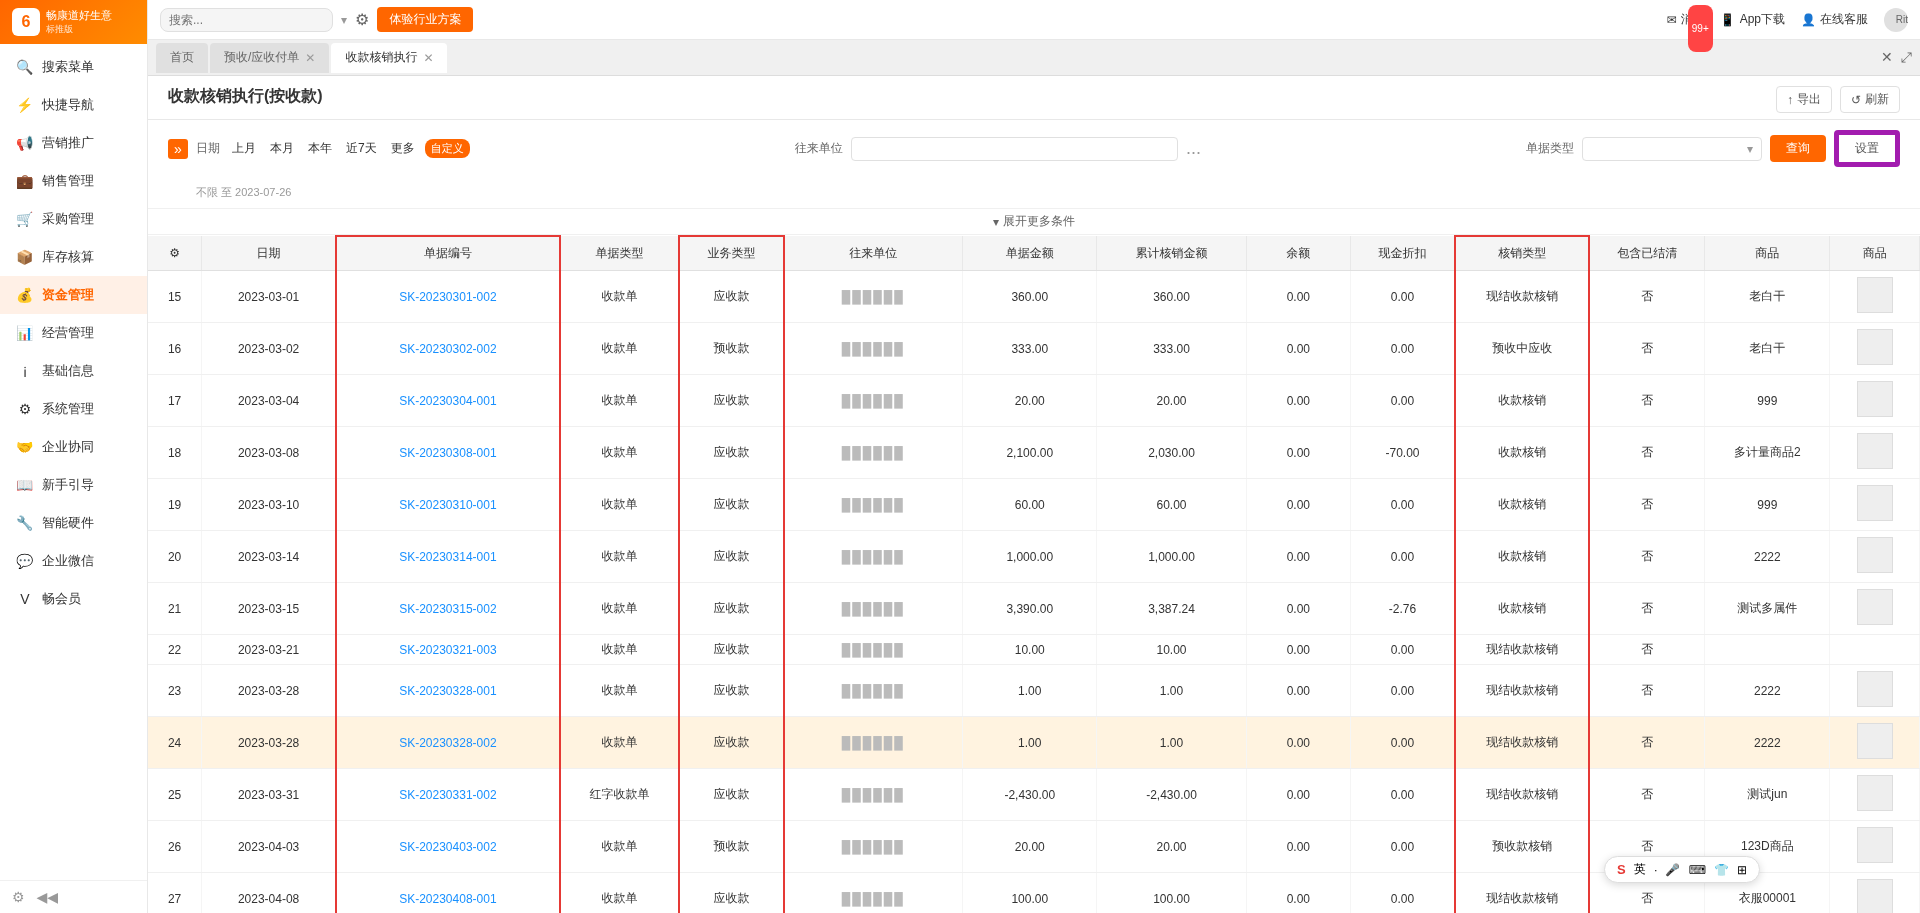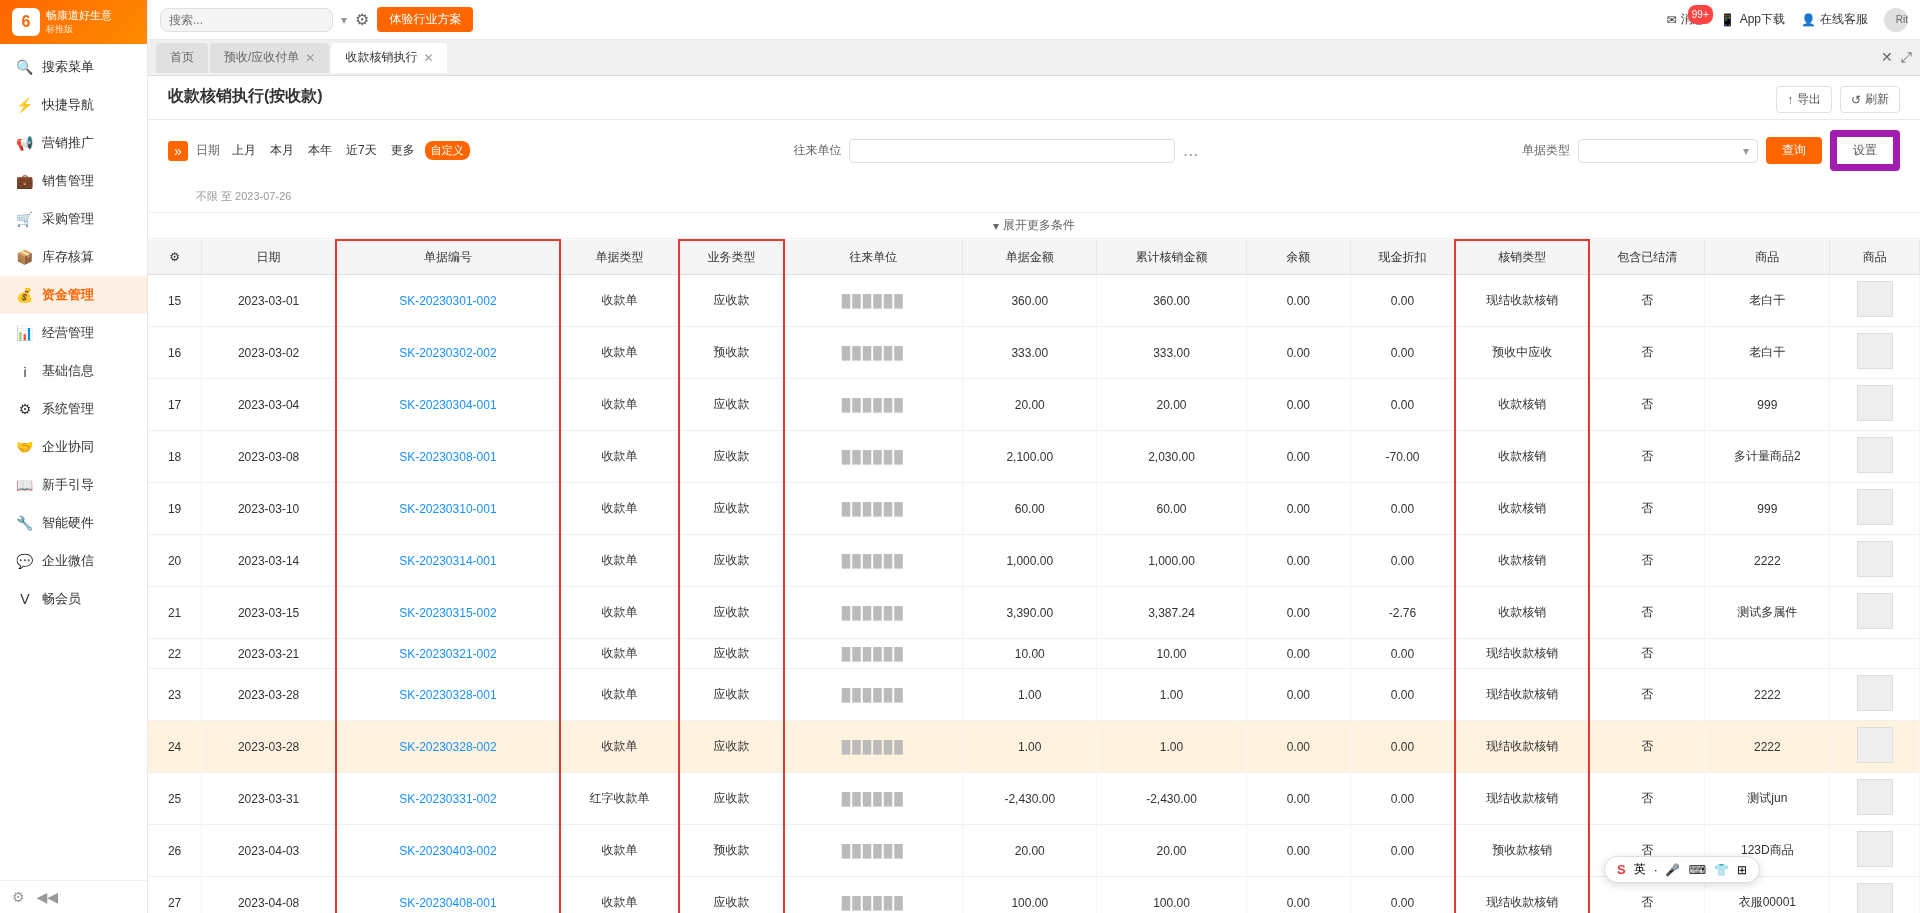--- a/index.html
+++ b/index.html
@@ -23,21 +23,21 @@
 
     
     .topbar { height: 40px; background: #fff; border-bottom: 1px solid #e8e8e8; display: flex; align-items: center; padding: 0 12px; gap: 8px; }
     .topbar-search { flex: 0 0 160px; background: #f5f5f5; border: 1px solid #e0e0e0; border-radius: 8px; padding: 4px 8px; font-size: 12px; color: #999; }
     .topbar-dropdown-icon { color: #999; font-size: 12px; cursor: pointer; }
     .topbar-settings { color: #666; font-size: 16px; cursor: pointer; }
     .topbar-btn { background: #ff6600; color: #fff; border: none; border-radius: 4px; padding: 4px 12px; font-size: 12px; cursor: pointer; }
     .topbar-spacer { flex: 1; }
     .topbar-right { display: flex; align-items: center; gap: 16px; }
     .topbar-msg { display: flex; align-items: center; gap: 4px; font-size: 12px; color: #333; cursor: pointer; position: relative; }
-    .msg-badge { background: #ff4444; color: #fff; border-radius: 8px; padding: 4px 4px; font-size: 10px; position: absolute; top: -6px; right: -8px; }
+    .msg-badge { background: #ff4444; color: #fff; border-radius: 8px; padding: 18px 4px; font-size: 10px; position: absolute; top: -6px; right: -8px; }
     .topbar-app { display: flex; align-items: center; gap: 4px; font-size: 12px; color: #333; cursor: pointer; }
     .topbar-service { display: flex; align-items: center; gap: 4px; font-size: 12px; color: #333; cursor: pointer; }
     .topbar-avatar { width: 24px; height: 24px; background: #ddd; border-radius: 50%; }
 
     
     .tabs { height: 36px; background: #f0f0f0; display: flex; align-items: center; padding: 0 8px; gap: 2px; border-bottom: 1px solid #ddd; }
     .tab { height: 30px; padding: 0 14px; display: flex; align-items: center; gap: 6px; font-size: 12px; cursor: pointer; border-radius: 4px 4px 0 0; background: #e0e0e0; color: #666; }
     .tab.active { background: #fff; color: #333; font-weight: 500; }
     .tab-close { color: #999; font-size: 12px; cursor: pointer; }
     .tabs-actions { margin-left: auto; display: flex; gap: 8px; }
@@ -52,21 +52,21 @@
     
     .filter-bar { padding: 8px 20px; background: #fff; border-bottom: 1px solid #f0f0f0; display: flex; align-items: center; gap: 16px; }
     .filter-label { font-size: 12px; color: #666; }
     .filter-dates { display: flex; gap: 6px; align-items: center; }
     .filter-date-btn { font-size: 12px; color: #333; cursor: pointer; padding: 2px 4px; }
     .filter-date-custom { background: #ff6600; color: #fff; border-radius: 8px; padding: 2px 6px; font-size: 11px; cursor: pointer; }
     .filter-input { flex: 1; border: 1px solid #e0e0e0; border-radius: 4px; padding: 4px 8px; font-size: 12px; }
     .filter-select { display: flex; align-items: center; gap: 4px; border: 1px solid #e0e0e0; border-radius: 4px; padding: 4px 8px; font-size: 12px; cursor: pointer; min-width: 120px; background: #fff; }
     .filter-select-arrow { color: #999; margin-left: auto; }
     .query-btn { background: #ff6600; color: #fff; border: none; border-radius: 4px; padding: 5px 16px; font-size: 12px; cursor: pointer; }
-    .settings-btn { border: 7px solid #a21caf; background: #fff; color: #555; border-radius: 4px; padding: 5px 16px; font-size: 12px; cursor: pointer; }
+    .settings-btn { border: 5px solid #a21caf; background: #fff; color: #555; border-radius: 4px; padding: 5px 16px; font-size: 12px; cursor: pointer; }
 
     
     .expand-more { text-align: center; padding: 4px; background: #fff; border-bottom: 1px solid #f0f0f0; }
     .expand-more-btn { display: inline-flex; align-items: center; gap: 4px; font-size: 12px; color: #666; cursor: pointer; }
 
     
     .table-wrapper { flex: 1; overflow: auto; padding: 0; background: #fff; }
     .data-table { width: 100%; border-collapse: collapse; font-size: 12px; }
     .data-table th { background: #f5f5f5; border-bottom: 1px solid #e0e0e0; border-right: 1px solid #e8e8e8; padding: 8px 8px; text-align: center; color: #333; font-weight: 500; white-space: nowrap; position: sticky; top: 0; z-index: 10; }
     .data-table td { border-bottom: 1px solid #f0f0f0; border-right: 1px solid #f5f5f5; padding: 6px 8px; text-align: center; color: #333; white-space: nowrap; }
@@ -423,21 +423,21 @@
       <td>0.00</td>
       <td class="negative">-2.76</td>
       <td class="red-group-1">收款核销</td>
       <td>否</td>
       <td>测试多属件</td>
       <td><div class="thumbnail"></div></td>
     </tr>
               <tr>
       <td>22</td>
       <td>2023-03-21</td>
-      <td class="red-group-1"><a class="link-text">SK-20230321-002</a></td>
+      <td class="red-group-1"><a class="link-text">SK-20230321-003</a></td>
       <td>收款单</td>
       <td class="red-group-1">应收款</td>
       <td style="color:#bbb; letter-spacing:2px;">██████</td>
       <td class="">10.00</td>
       <td class="">10.00</td>
       <td>0.00</td>
       <td class="">0.00</td>
       <td class="red-group-1">现结收款核销</td>
       <td>否</td>
       <td></td>

